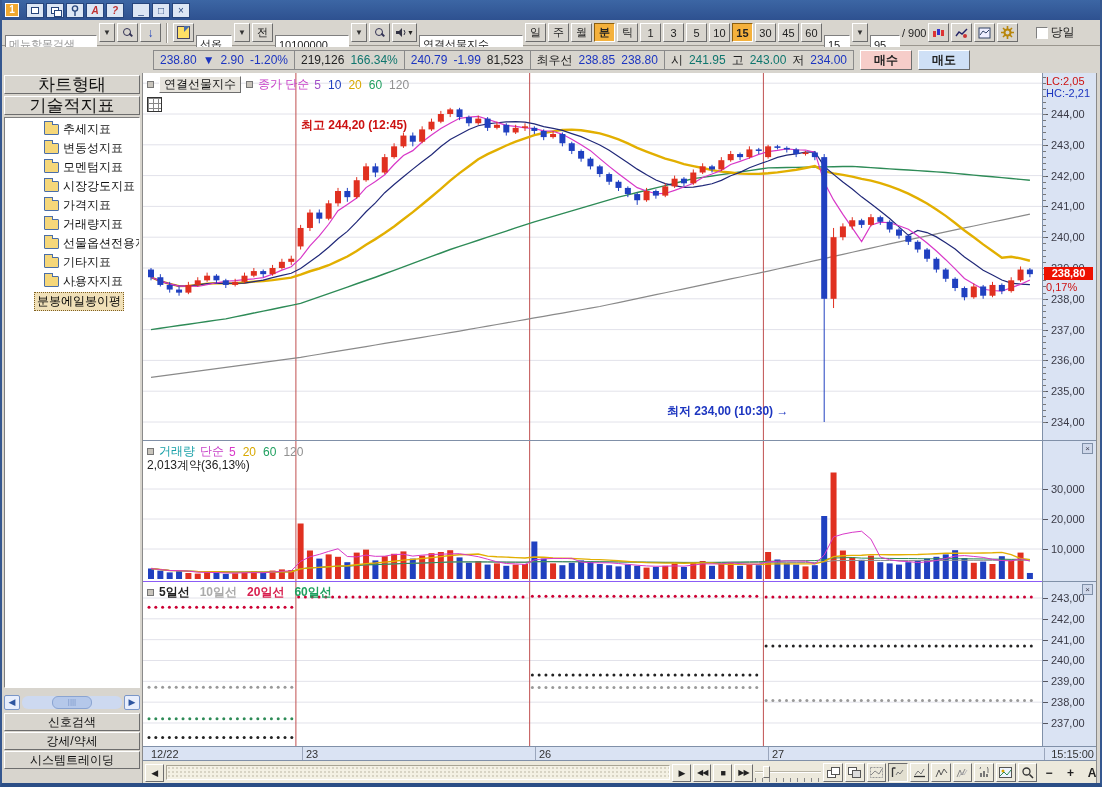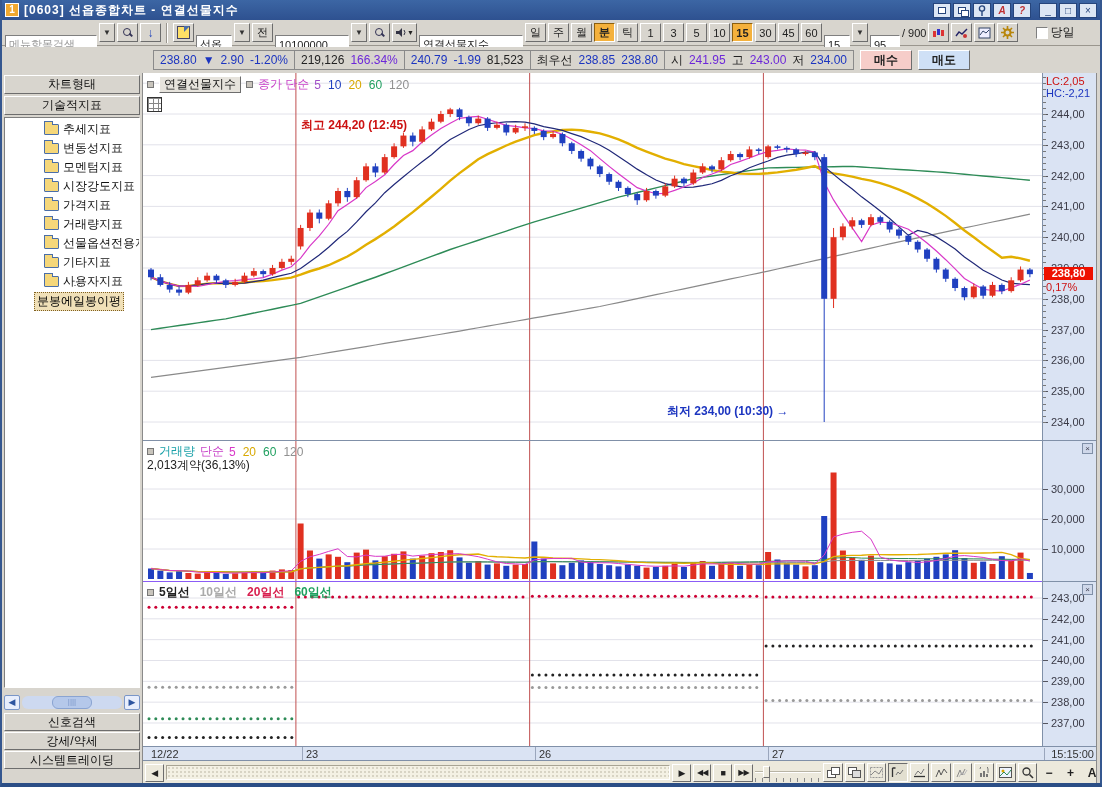--- a/index.html
+++ b/index.html
@@ -32,28 +32,28 @@
   .note-ic { width:13px; height:13px; background:#ffe066; border:1px solid #446; position:relative; }
   .note-ic:before { content:""; position:absolute; right:-1px; top:-1px; border-left:6px solid #4a6ea9; border-bottom:6px solid transparent; }
   .chk { width:12px; height:12px; background:#fff; border:1px solid; border-color:#7f7f7f #fff #fff #7f7f7f; }
   .lab { font-size:11px; color:#222; }
 
   
   .quotebar { position:absolute; left:0; top:47px; width:100%; height:26px; background:#d8d5ce; display:flex; align-items:center; }
   .qgroup { display:flex; align-items:center; height:20px; border:1px solid #8a8a8a; background:#d8d5ce; margin-left:10px; }
   .qcell { display:flex; align-items:center; gap:6px; padding:0 6px; height:100%; border-right:1px solid #8a8a8a; font-size:12px; white-space:nowrap; }
   .qcell:last-child { border-right:none; }
-  .blue { color:#1c35c0; } .red { color:#6d28d9; } .dark { color:#222; }
+  .blue { color:#1c35c0; } .red { color:#0f766e; } .dark { color:#222; }
   .qbtn { height:20px; min-width:52px; font-size:12px; font-weight:bold; border:1px solid; border-color:#fff #6d6d6d #6d6d6d #fff; margin-left:6px; display:flex; align-items:center; justify-content:center; }
   .qbtn.buy { background:#f6cdc9; color:#222; }
   .qbtn.sell { background:#cfe0f6; color:#222; }
 
   
   .sidebar { position:absolute; left:0; top:73px; width:141px; bottom:0; background:#d8d5ce; border-right:1px solid #8a8a8a; }
-  .side-head { height:19px; margin:2px 2px 0 2px; background:#d8d5ce; border:1px solid; border-color:#fff #6d6d6d #6d6d6d #fff; font-size:12px; text-align:center; line-height:17px; color:#111; }
+  .side-head { height:19px; margin:2px 2px 0 2px; background:#d8d5ce; border:1px solid; border-color:#fff #6d6d6d #6d6d6d #fff; font-size:17px; text-align:center; line-height:17px; color:#111; }
   .tree { position:absolute; left:2px; right:2px; top:44px; bottom:95px; background:#fff; border:1px solid; border-color:#7f7f7f #fff #fff #7f7f7f; overflow:hidden; padding:2px 0 0 4px; }
   .titem { display:flex; align-items:center; height:19px; font-size:12px; color:#111; gap:4px; white-space:nowrap;padding-left:35px; }
   .folder { width:15px; height:11px; background:#f5d77a; border:1px solid #4a6ea9; border-radius:1px; position:relative; flex:0 0 15px; }
   .folder:before { content:""; position:absolute; left:-1px; top:-4px; width:7px; height:3px; background:#f5d77a; border:1px solid #4a6ea9; border-bottom:none; }
   .child { display:flex; align-items:center; height:18px; margin-left:10px; gap:3px;flex-direction:column; }
   .elbow { width:10px; height:12px; border-left:1px dotted #999; border-bottom:1px dotted #999; margin-top:-6px; }
   .uitem-lab { font-size:12px; background:#f0e0b8; border:1px dotted #806020; padding:0 2px; }
   .side-scroll { position:absolute; left:2px; right:2px; bottom:72px; height:17px; display:flex; align-items:center; }
   .sarrow { width:16px; height:15px; background:#e8eefc; border:1px solid #7a96c8; color:#2d55a0; font-size:9px; text-align:center; line-height:13px; border-radius:2px; }
   .strack { flex:1; height:13px; margin:0 2px; background:#cdd9f0; border-radius:6px; position:relative; }
@@ -96,21 +96,20 @@
 
   svg { display:block; }
 </style>
 </head>
 <body>
 
 <div id="app">
 
   <div class="titlebar">
     <span class="badge">1</span>
-    <span class="wtitle">[0603] 선옵종합차트 - 연결선물지수</span>
     <span class="tb-btn">
         <span class="winrect"></span>
       </span>
     <span class="tb-btn">
         <span class="winrect"></span>
         <span class="winrect b"></span>
       </span>
     <span class="tb-btn">
         <svg class="pinsvg" width="10" height="11" viewBox="0 0 10 11">
           <circle cx="5" cy="3.5" r="2.6" fill="none" stroke="#26457c" stroke-width="1.4"></circle>

